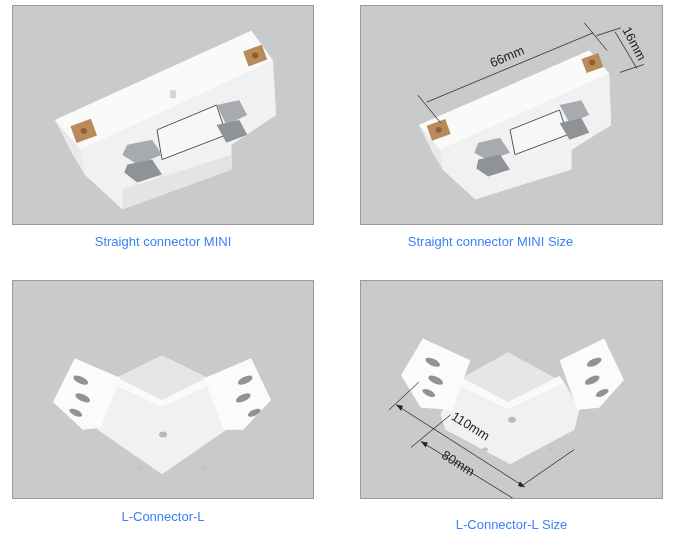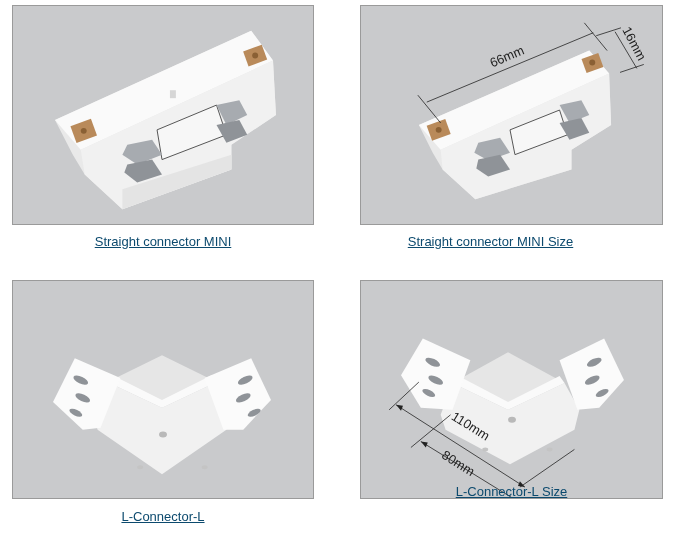--- a/index.html
+++ b/index.html
@@ -1,29 +1,29 @@
 <!DOCTYPE html>
 <html><head>
   <meta charset="utf-8">
   <style>
     html, body { margin: 0; padding: 0; background: #ffffff; }
     body { width: 677px; height: 548px; position: relative; overflow: hidden;
            font-family: "Liberation Sans", "DejaVu Sans", sans-serif; }
     .card { position: absolute; }
     .panel { position: absolute; background: #c9cacc; border: 1px solid #9a9a9a; box-sizing: border-box; overflow: hidden; }
     .panel svg { position: absolute; left: 0; top: 0; width: 100%; height: 100%; }
-    .caption { position: absolute; text-align: center; font-size: 13px; color: #0c4a6e; white-space: nowrap; text-decoration: underline; }
+    .caption { position: absolute; text-align: center; font-size: 13px; color: #3b82f6; white-space: nowrap; }
     #c1 .panel { left: 12px; top: 5px; width: 302px; height: 220px; }
     #c1 .caption { left: 12px; top: 234px; width: 302px; }
     #c2 .panel { left: 360px; top: 5px; width: 303px; height: 220px; }
     #c2 .caption { left: 339px; top: 234px; width: 303px; }
     #c3 .panel { left: 12px; top: 280px; width: 302px; height: 219px; }
     #c3 .caption { left: 12px; top: 509px; width: 302px; }
     #c4 .panel { left: 360px; top: 280px; width: 303px; height: 219px; }
-    #c4 .caption { left: 360px; top: 484px; width: 303px; }
+    #c4 .caption { left: 360px; top: 517px; width: 303px; }
     .dimtext { font-family: "Liberation Sans", sans-serif; font-size: 13px; fill: #222; }
   </style>
 </head>
 <body>
 
 <div class="card" id="c1">
   <div class="panel">
     <svg viewBox="0 0 302 220">
       <polygon points="42,115 240,25 262,55 265,110 220,140 220,165 110,205 72,170 60,150" fill="#e9e9e9"></polygon>
       <polygon points="42,115 240,25 262,55 68,145" fill="#fafafa"></polygon>

